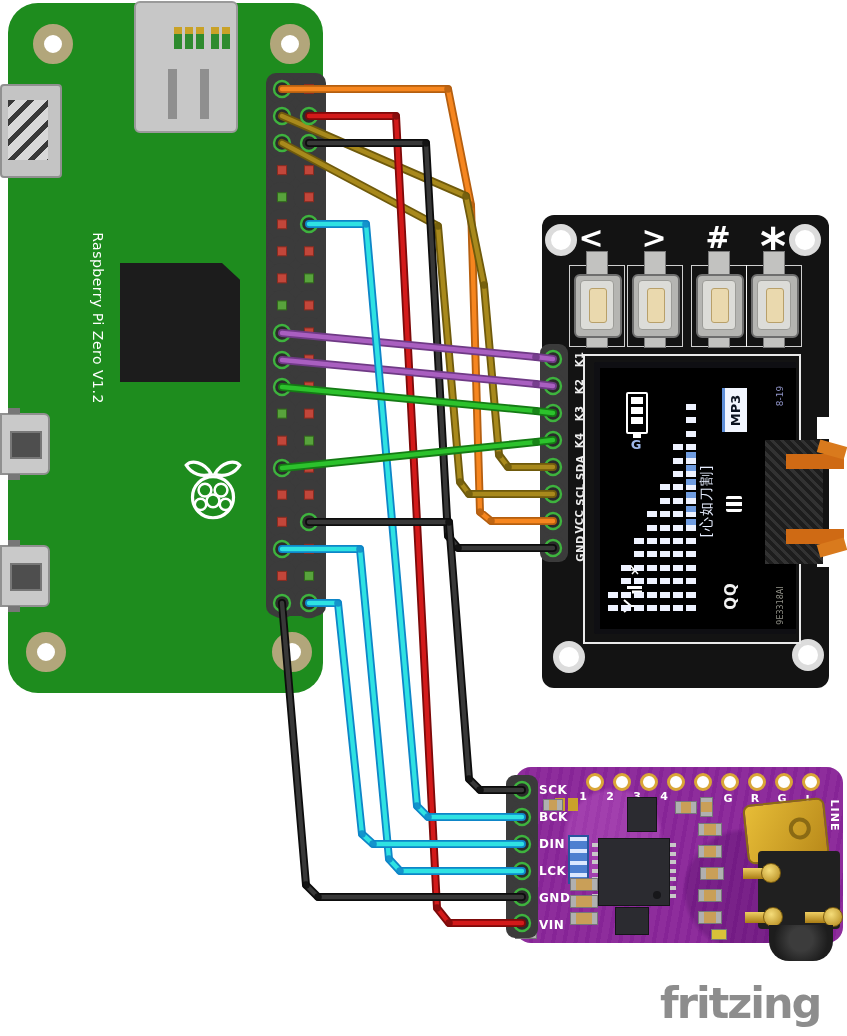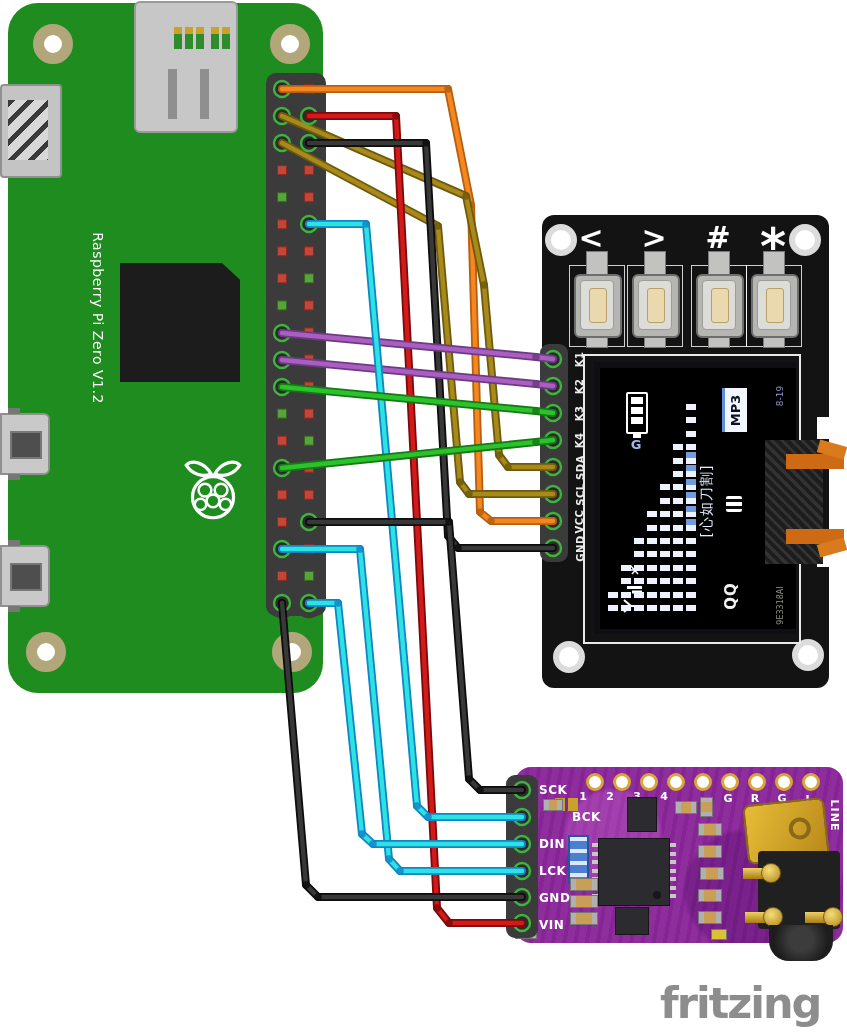--- a/index.html
+++ b/index.html
@@ -347,21 +347,21 @@
       </div>
 
     <div class="anchor dac-jacklabel" style="left:320px;top:48px;" data-interactable="false">
         <span class="rot-cw">LINE</span>
       </div>
     <div class="anchor dac-jacklabel" style="left:320px;top:103px;" data-interactable="false">
         <span class="rot-cw">OUT</span>
       </div>
 
     <div class="dac-pinlabel" style="top:16px;" data-interactable="false">SCK</div>
-    <div class="dac-pinlabel" style="top:43px;margin-left:33px;" data-interactable="false">BCK</div>
+    <div class="dac-pinlabel" style="top:43px;" data-interactable="false">BCK</div>
     <div class="dac-pinlabel" style="top:70px;" data-interactable="false">DIN</div>
     <div class="dac-pinlabel" style="top:97px;" data-interactable="false">LCK</div>
     <div class="dac-pinlabel" style="top:124px;" data-interactable="false">GND</div>
     <div class="dac-pinlabel" style="top:151px;" data-interactable="false">VIN</div>
 
     <div class="goldsq" style="left:40px;top:31px;" data-interactable="false"></div>
     <div class="goldsq" style="left:53px;top:31px;" data-interactable="false"></div>
     <div id="dac-bluecomp" class="abs" data-interactable="false"></div>
     <div class="dac-chip" style="left:112px;top:30px;width:28px;height:33px;" data-interactable="false"></div>
     <div id="dac-mainchip" class="dac-chip" style="left:83px;top:71px;width:70px;height:66px;" data-interactable="false">

